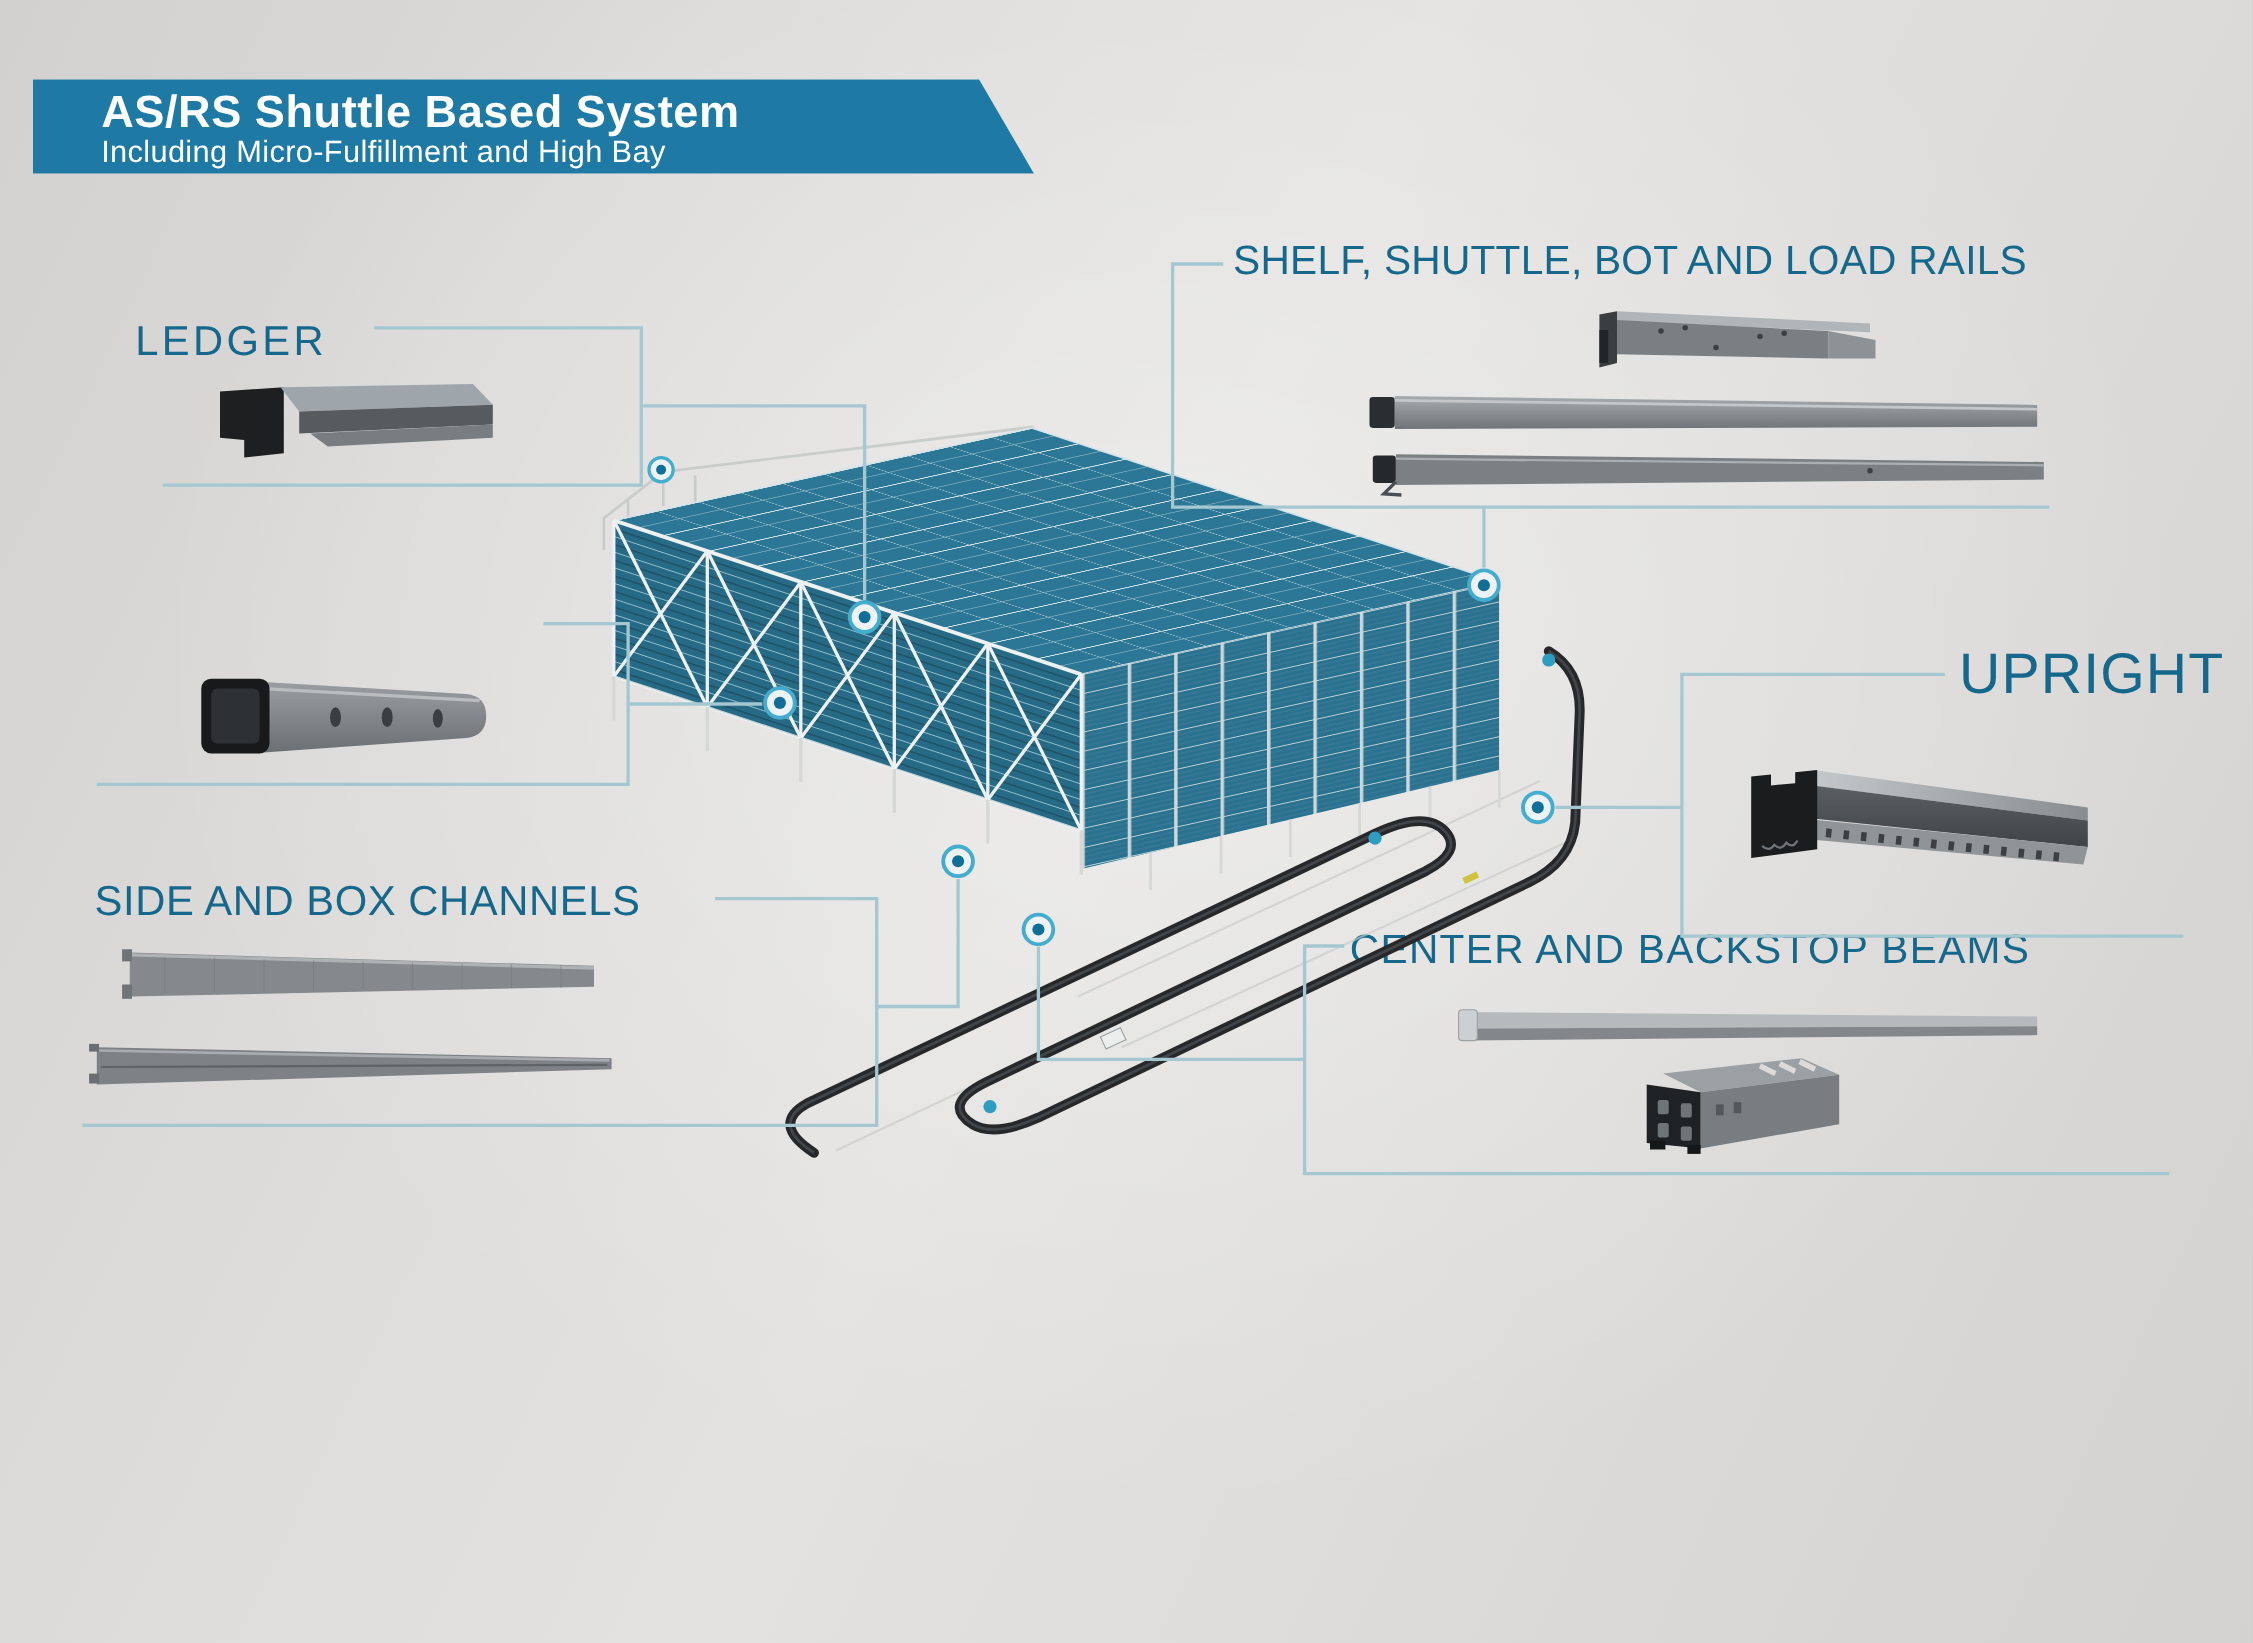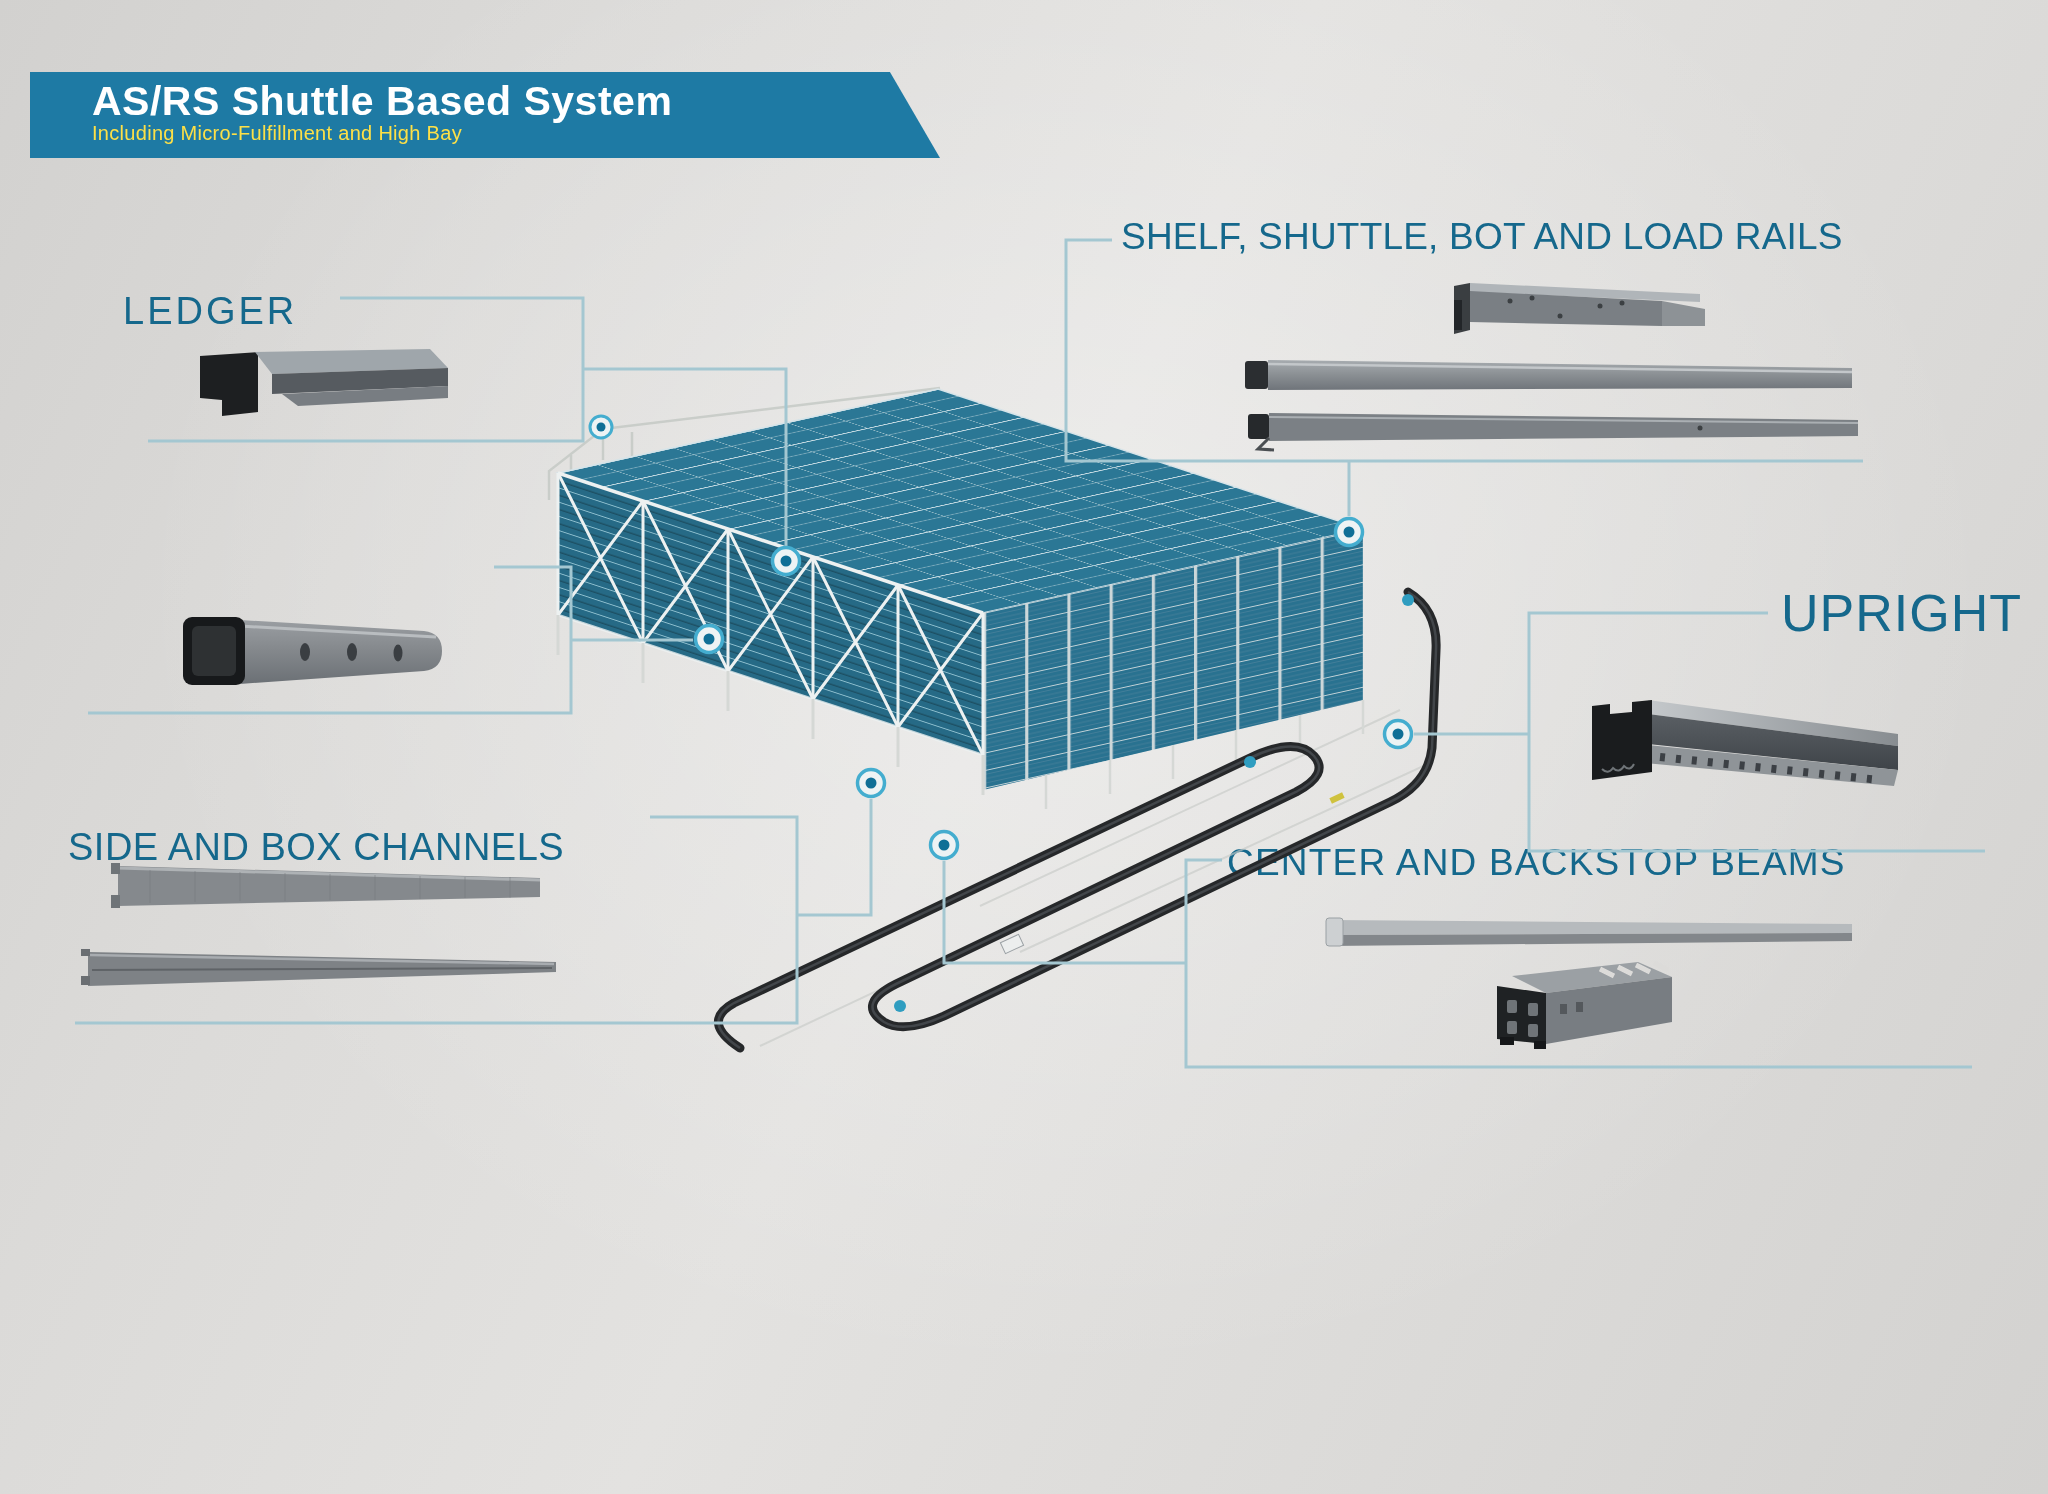--- a/index.html
+++ b/index.html
@@ -4,30 +4,30 @@
 <style>
   html,body{margin:0;padding:0;background:#c8c8c6;font-family:"Liberation Sans",sans-serif;}
   .stage{position:relative;width:2048px;height:1494px;overflow:hidden;
          background:linear-gradient(115deg,#d2d1cf 0%,#dbdad8 22%,#e3e2e0 48%,#dcdbd9 72%,#d3d2d0 100%);}
   .stage::before{content:"";position:absolute;inset:0;
          background:radial-gradient(ellipse at 52% 40%, rgba(255,255,255,0.38), rgba(255,255,255,0) 62%);}
   .banner{position:absolute;left:30px;top:72px;width:910px;height:86px;background:#1e7aa4;
           clip-path:polygon(0 0,94.5% 0,100% 100%,0 100%);padding:0;box-sizing:border-box;}
   .banner-title{position:absolute;left:62px;top:8px;font-size:41px;font-weight:700;color:#ffffff;
           letter-spacing:0.5px;white-space:nowrap;line-height:1.05;}
-  .banner-sub{position:absolute;left:62px;top:50px;font-size:20px;font-weight:400;color:#fde047;
+  .banner-sub{position:absolute;left:62px;top:50px;font-size:28px;font-weight:400;color:#ffffff;
           letter-spacing:0.3px;white-space:nowrap;}
   .logo{position:absolute;left:1590px;top:50px;width:185px;text-align:right;}
   .logo-brand{font-size:35px;color:#7b9cb4;letter-spacing:0.5px;line-height:1;}
   .logo-tag{font-size:11.5px;color:#a0a7ac;letter-spacing:1.6px;margin-top:6px;}
   .logo-company{font-size:18px;font-weight:700;color:#5d6266;margin-top:15px;letter-spacing:0.2px;}
   .part-label{position:absolute;font-weight:400;font-size:38px;color:#15688c;white-space:nowrap;line-height:1;}
   #label-ledger{left:123px;top:292px;letter-spacing:3px;}
   #label-frame-bracing{left:86px;top:546px;letter-spacing:1.5px;}
-  #label-side-box{left:68px;top:801px;letter-spacing:0.5px;margin-top:27px;}
+  #label-side-box{left:86px;top:801px;letter-spacing:0.5px;}
   #label-shelf-rails{left:1121px;top:218px;letter-spacing:0.2px;font-size:37px;}
   #label-upright{left:1781px;top:587px;font-size:52px;letter-spacing:1px;}
   #label-center-backstop{left:1227px;top:844px;letter-spacing:1.2px;font-size:37px;}
   svg.overlay{position:absolute;left:0;top:0;width:2048px;height:1494px;}
 </style>
 </head>
 <body>
 
 <div class="stage">
 

